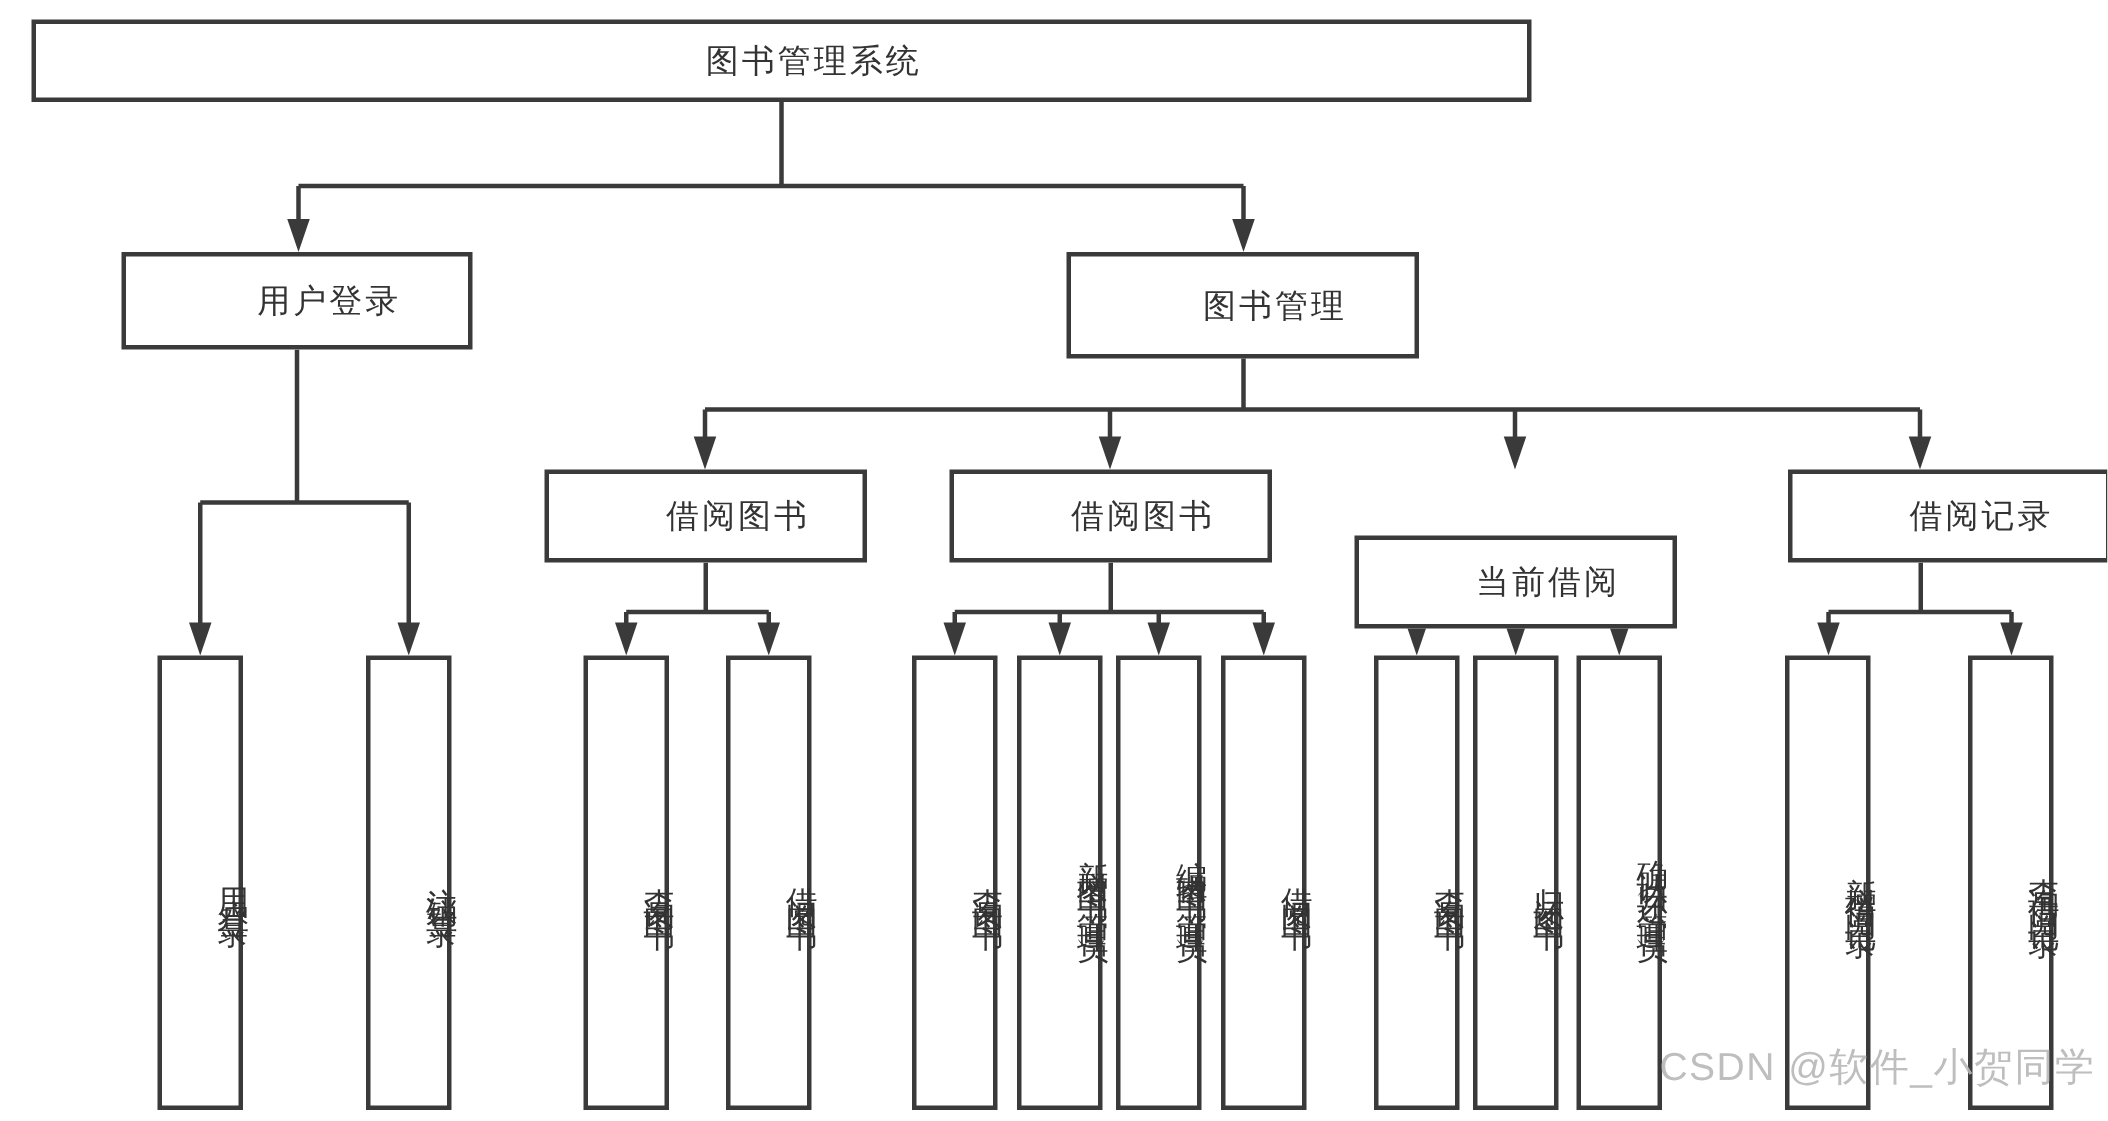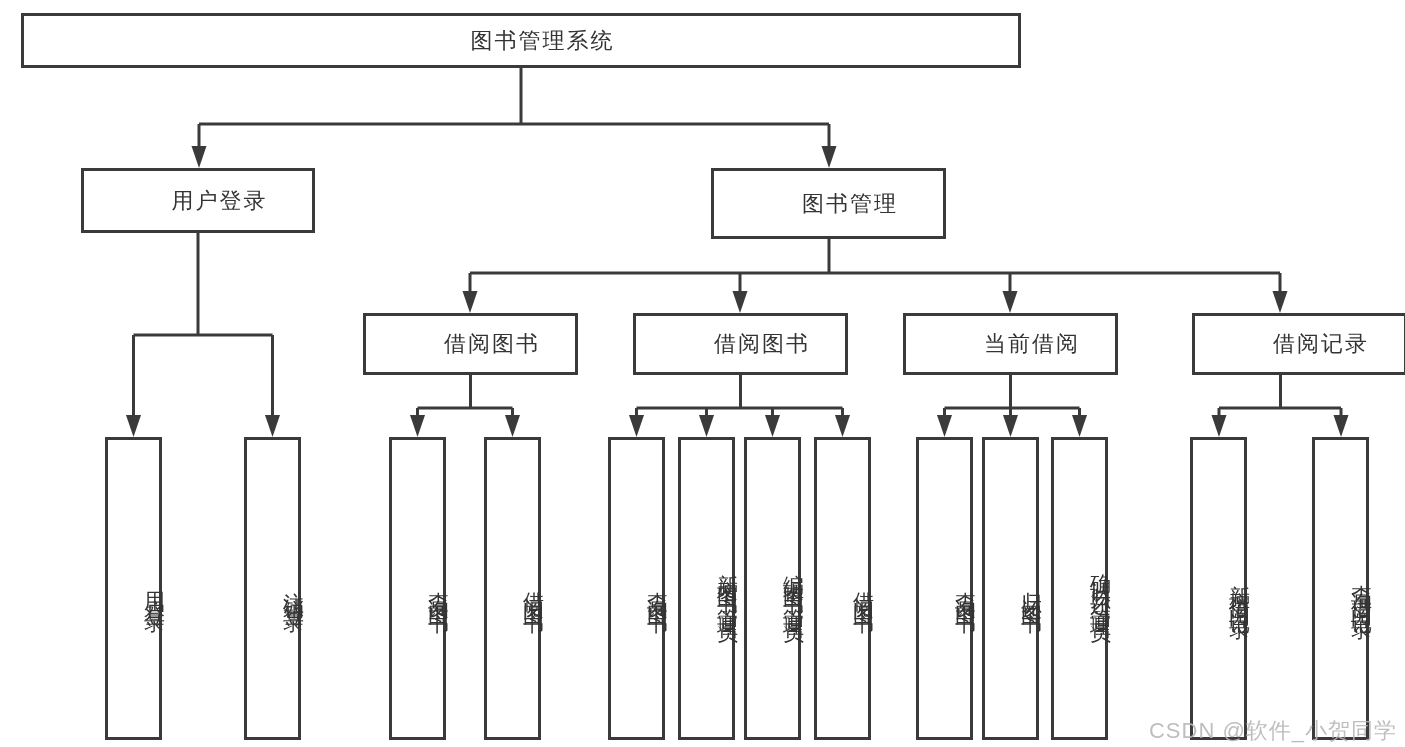--- a/index.html
+++ b/index.html
@@ -41,42 +41,42 @@
     font-size: 21px;
     color: var(--text);
   }
   
   .root-box   { left: 21px;  top: 13px;  width: 1000px; height: 55px; }
   .lv2-left   { left: 81px;  top: 168px; width: 234px;  height: 65px; }
   .lv2-right  { left: 711px; top: 168px; width: 235px;  height: 71px; }
   .lv3        { top: 313px;  width: 215px; height: 62px; }
   .lv3-a { left: 363px; }
   .lv3-b { left: 633px; }
-  .lv3-c { left: 903px; }
+  .lv3-c { left: 903px; margin-top: 44px; }
   .lv3-d { left: 1192px; }
   
   .col { top: 437px; width: 57px; height: 303px; }
   .c1  { left: 105px; }
   .c2  { left: 244px; }
   .c3  { left: 389px; }
   .c4  { left: 484px; }
   .c5  { left: 608px; }
   .c6  { left: 678px; }
   .c7  { left: 744px; }
   .c8  { left: 814px; }
   .c9  { left: 916px; }
   .c10 { left: 982px; }
   .c11 { left: 1051px; }
   .c12 { left: 1190px; }
   .c13 { left: 1312px; }
   .watermark {
     position: absolute;
     right: 8px;
-    bottom: 1px;
-    font-size: 22px;
+    bottom: 18px;
+    font-size: 26px;
     color: var(--wm);
     letter-spacing: 1px;
     z-index: 5;
     opacity: 0.9;
   }
 </style>
 </head>
 <body>
 
 <div id="canvas">

